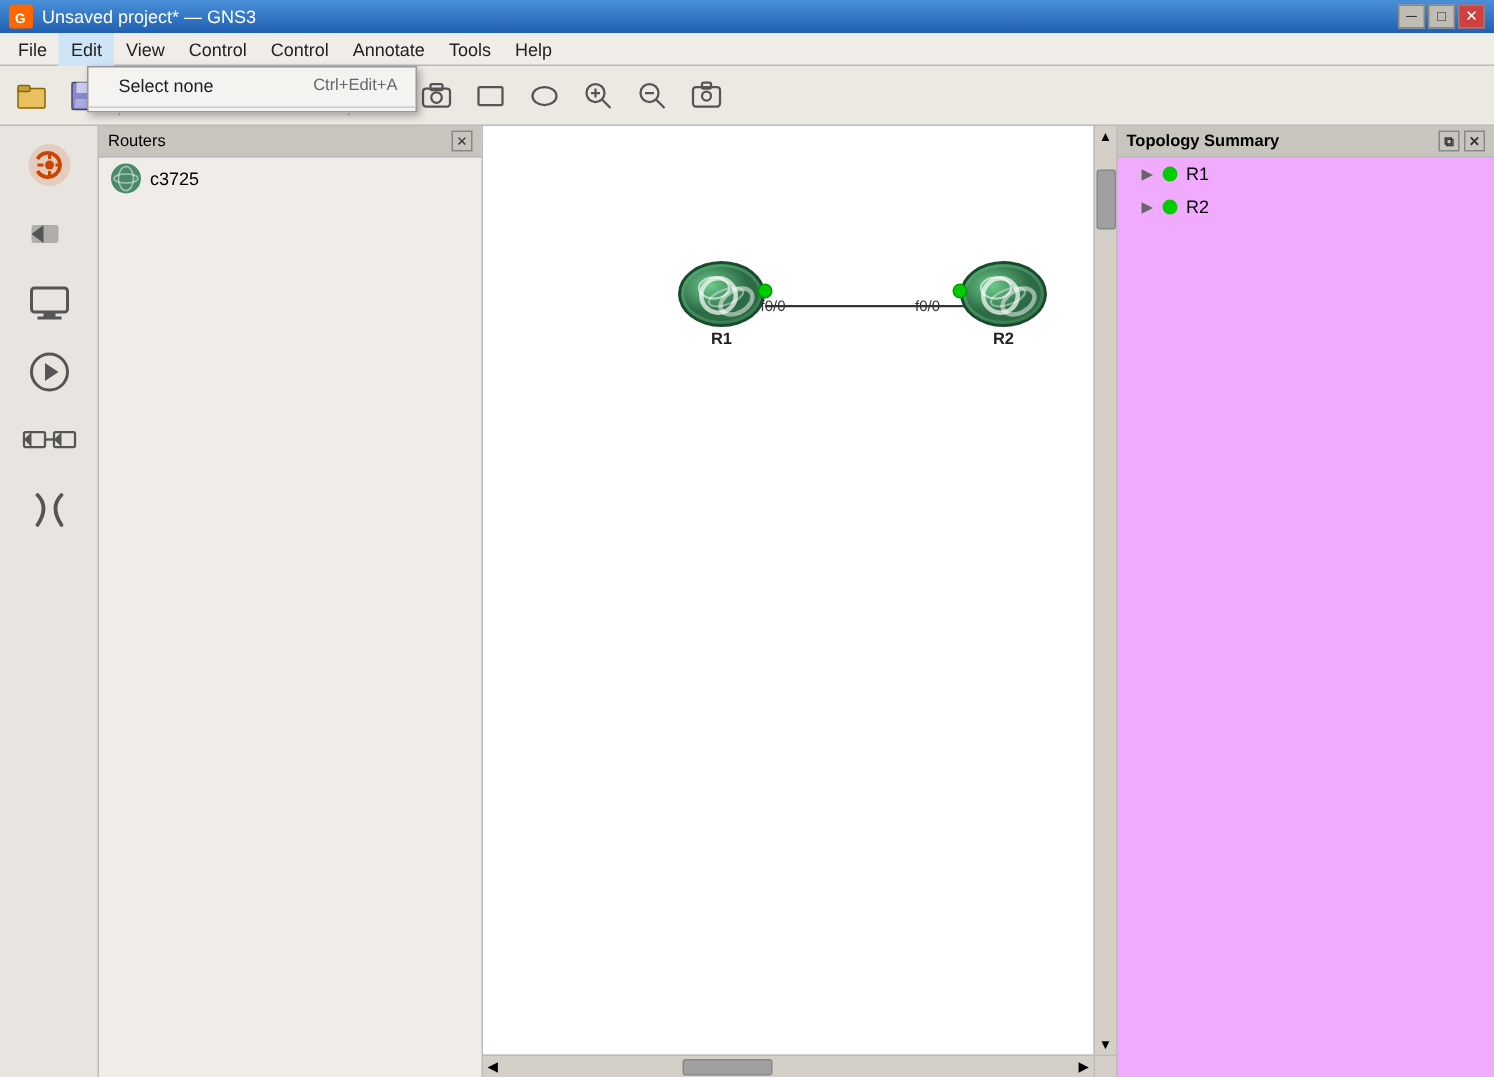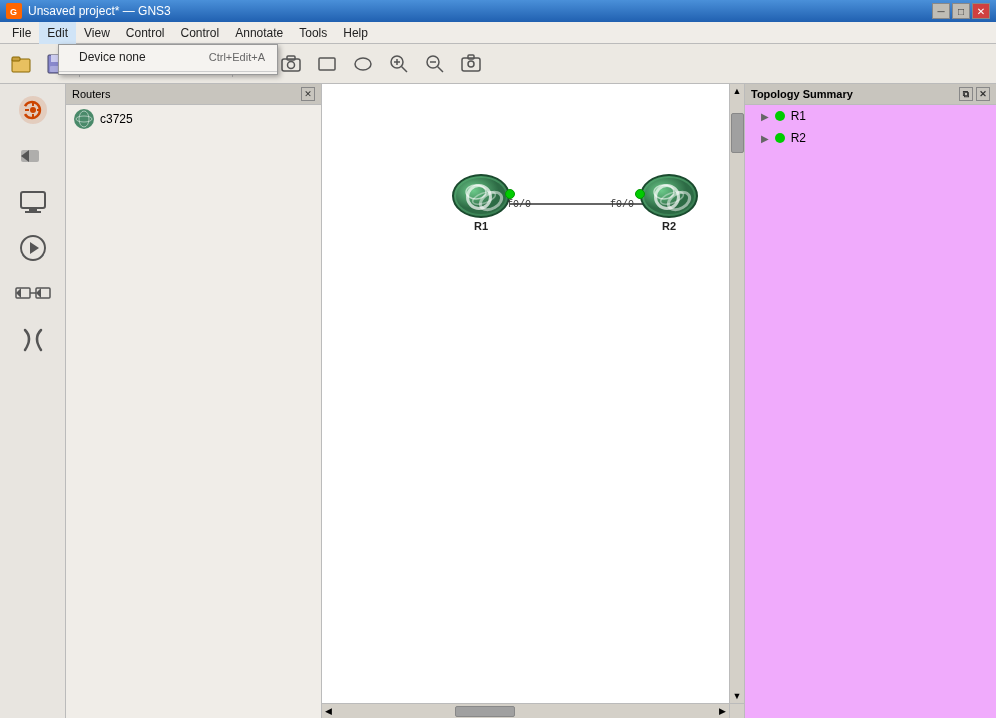--- a/index.html
+++ b/index.html
@@ -303,21 +303,20 @@
       width: 10px;
       height: 10px;
       background: #00cc00;
       border-radius: 50%;
       border: 1px solid #009900;
     }
     .port-label {
       position: absolute;
       font-size: 10px;
       color: #333;
-      font-family: Liberation Mono, monospace;
     }
 
     
     .topology-panel {
       width: 252px;
       background: #f0abfc;
       border-left: 1px solid #bbb;
     }
     .panel-header {
       background: #c8c5be;
@@ -399,21 +398,21 @@
   <div class="menu-item active">Edit</div>
   <div class="menu-item">View</div>
   <div class="menu-item">Control</div>
   <div class="menu-item">Control</div>
   <div class="menu-item">Annotate</div>
   <div class="menu-item">Tools</div>
   <div class="menu-item">Help</div>
 
   <div class="dropdown-menu">
     <div class="dropdown-item">
-      <span>Device none</span>
+      <span>Select none</span>
       <span class="shortcut">Ctrl+Edit+A</span>
     </div>
     <div class="dropdown-separator"></div>
   </div>
 </div>
 
 <div class="toolbar">
   <div class="toolbar-btn">
     <svg width="22" height="22" viewBox="0 0 22 22">
       <rect x="2" y="6" width="18" height="13" rx="1" fill="#e8c060" stroke="#886600" stroke-width="1"></rect>

